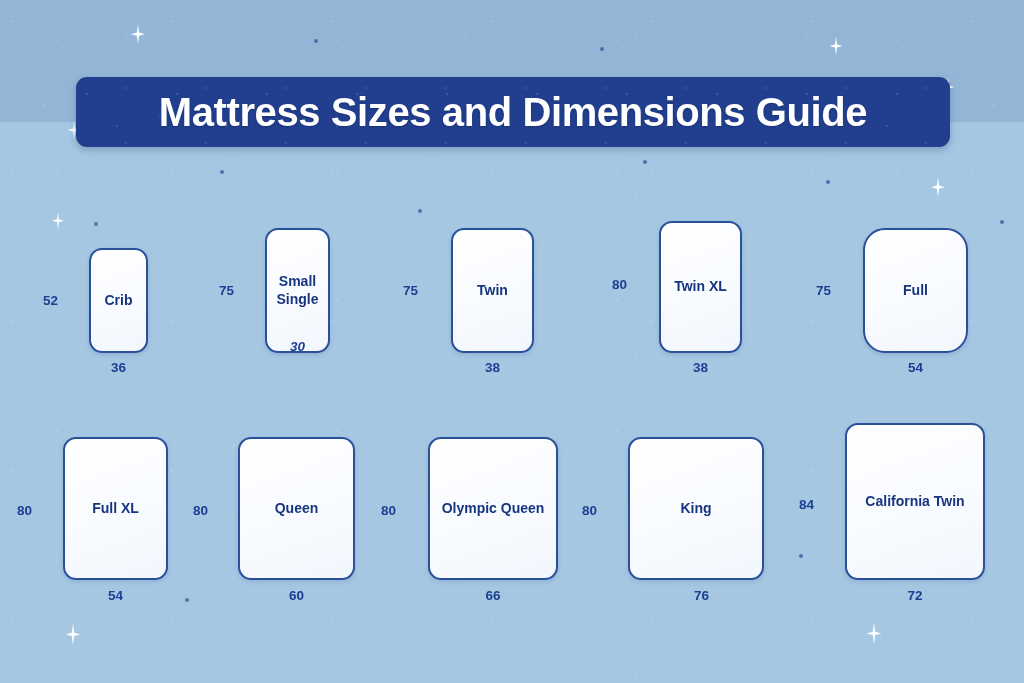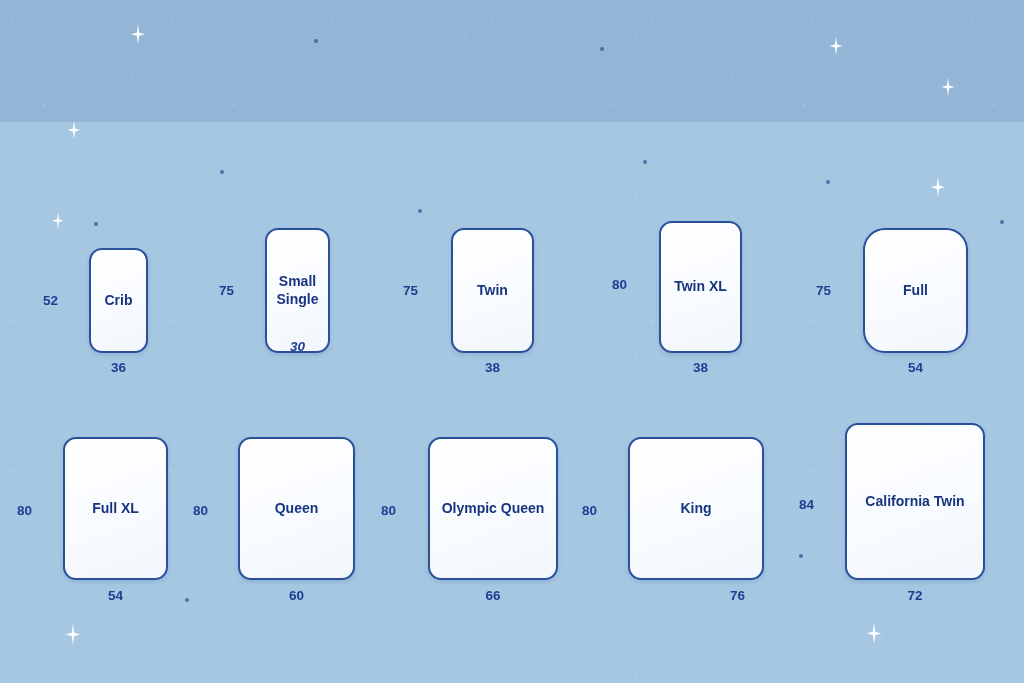--- a/index.html
+++ b/index.html
@@ -139,20 +139,24 @@
       <div class="dot" style="left: 418px; top: 209px; width: 4px; height: 4px;"></div>
       <div class="dot" style="left: 826px; top: 180px; width: 4px; height: 4px;"></div>
       <div class="dot" style="left: 643px; top: 160px; width: 4px; height: 4px;"></div>
       <div class="dot" style="left: 1000px; top: 220px; width: 4px; height: 4px;"></div>
       <div class="dot" style="left: 185px; top: 598px; width: 4px; height: 4px;"></div>
       <div class="dot" style="left: 799px; top: 554px; width: 4px; height: 4px;"></div>
       <div class="dot" style="left: 314px; top: 39px; width: 4px; height: 4px;"></div>
       <div class="dot" style="left: 600px; top: 47px; width: 4px; height: 4px;"></div>
     </div>
 
+  <div class="banner">
+    <div class="banner-speckle"></div>
+    <div class="banner-title">Mattress Sizes and Dimensions Guide</div>
+  </div>
 
   <div id="cards-layer">
       <div class="card" style="left: 89px; top: 248px; width: 59px; height: 105px;">
         <div class="card-label">Crib</div>
       </div>
       <div class="dim dim-w" style="left: 89px; width: 59px; top: 360px;">36</div>
       <div class="dim dim-h" style="left: 32px; width: 26px; top: 293px;">52</div>
       <div class="card" style="left: 265px; top: 228px; width: 65px; height: 125px;">
         <div class="card-label">Small
 Single</div>
@@ -185,21 +189,21 @@
       <div class="dim dim-w" style="left: 238px; width: 117px; top: 588px;">60</div>
       <div class="dim dim-h" style="left: 182px; width: 26px; top: 503px;">80</div>
       <div class="card" style="left: 428px; top: 437px; width: 130px; height: 143px;">
         <div class="card-label">Olympic Queen</div>
       </div>
       <div class="dim dim-w" style="left: 428px; width: 130px; top: 588px;">66</div>
       <div class="dim dim-h" style="left: 370px; width: 26px; top: 503px;">80</div>
       <div class="card" style="left: 628px; top: 437px; width: 136px; height: 143px;">
         <div class="card-label">King</div>
       </div>
-      <div class="dim dim-w" style="left: 664px; width: 147px; top: 588px;">76</div>
+      <div class="dim dim-w" style="left: 628px; width: 147px; top: 588px;">76</div>
       <div class="dim dim-h" style="left: 571px; width: 26px; top: 503px;">80</div>
       <div class="card" style="left: 845px; top: 423px; width: 140px; height: 157px;">
         <div class="card-label">California Twin</div>
       </div>
       <div class="dim dim-w" style="left: 845px; width: 140px; top: 588px;">72</div>
       <div class="dim dim-h" style="left: 788px; width: 26px; top: 497px;">84</div>
     </div>
 
 </div>
 

